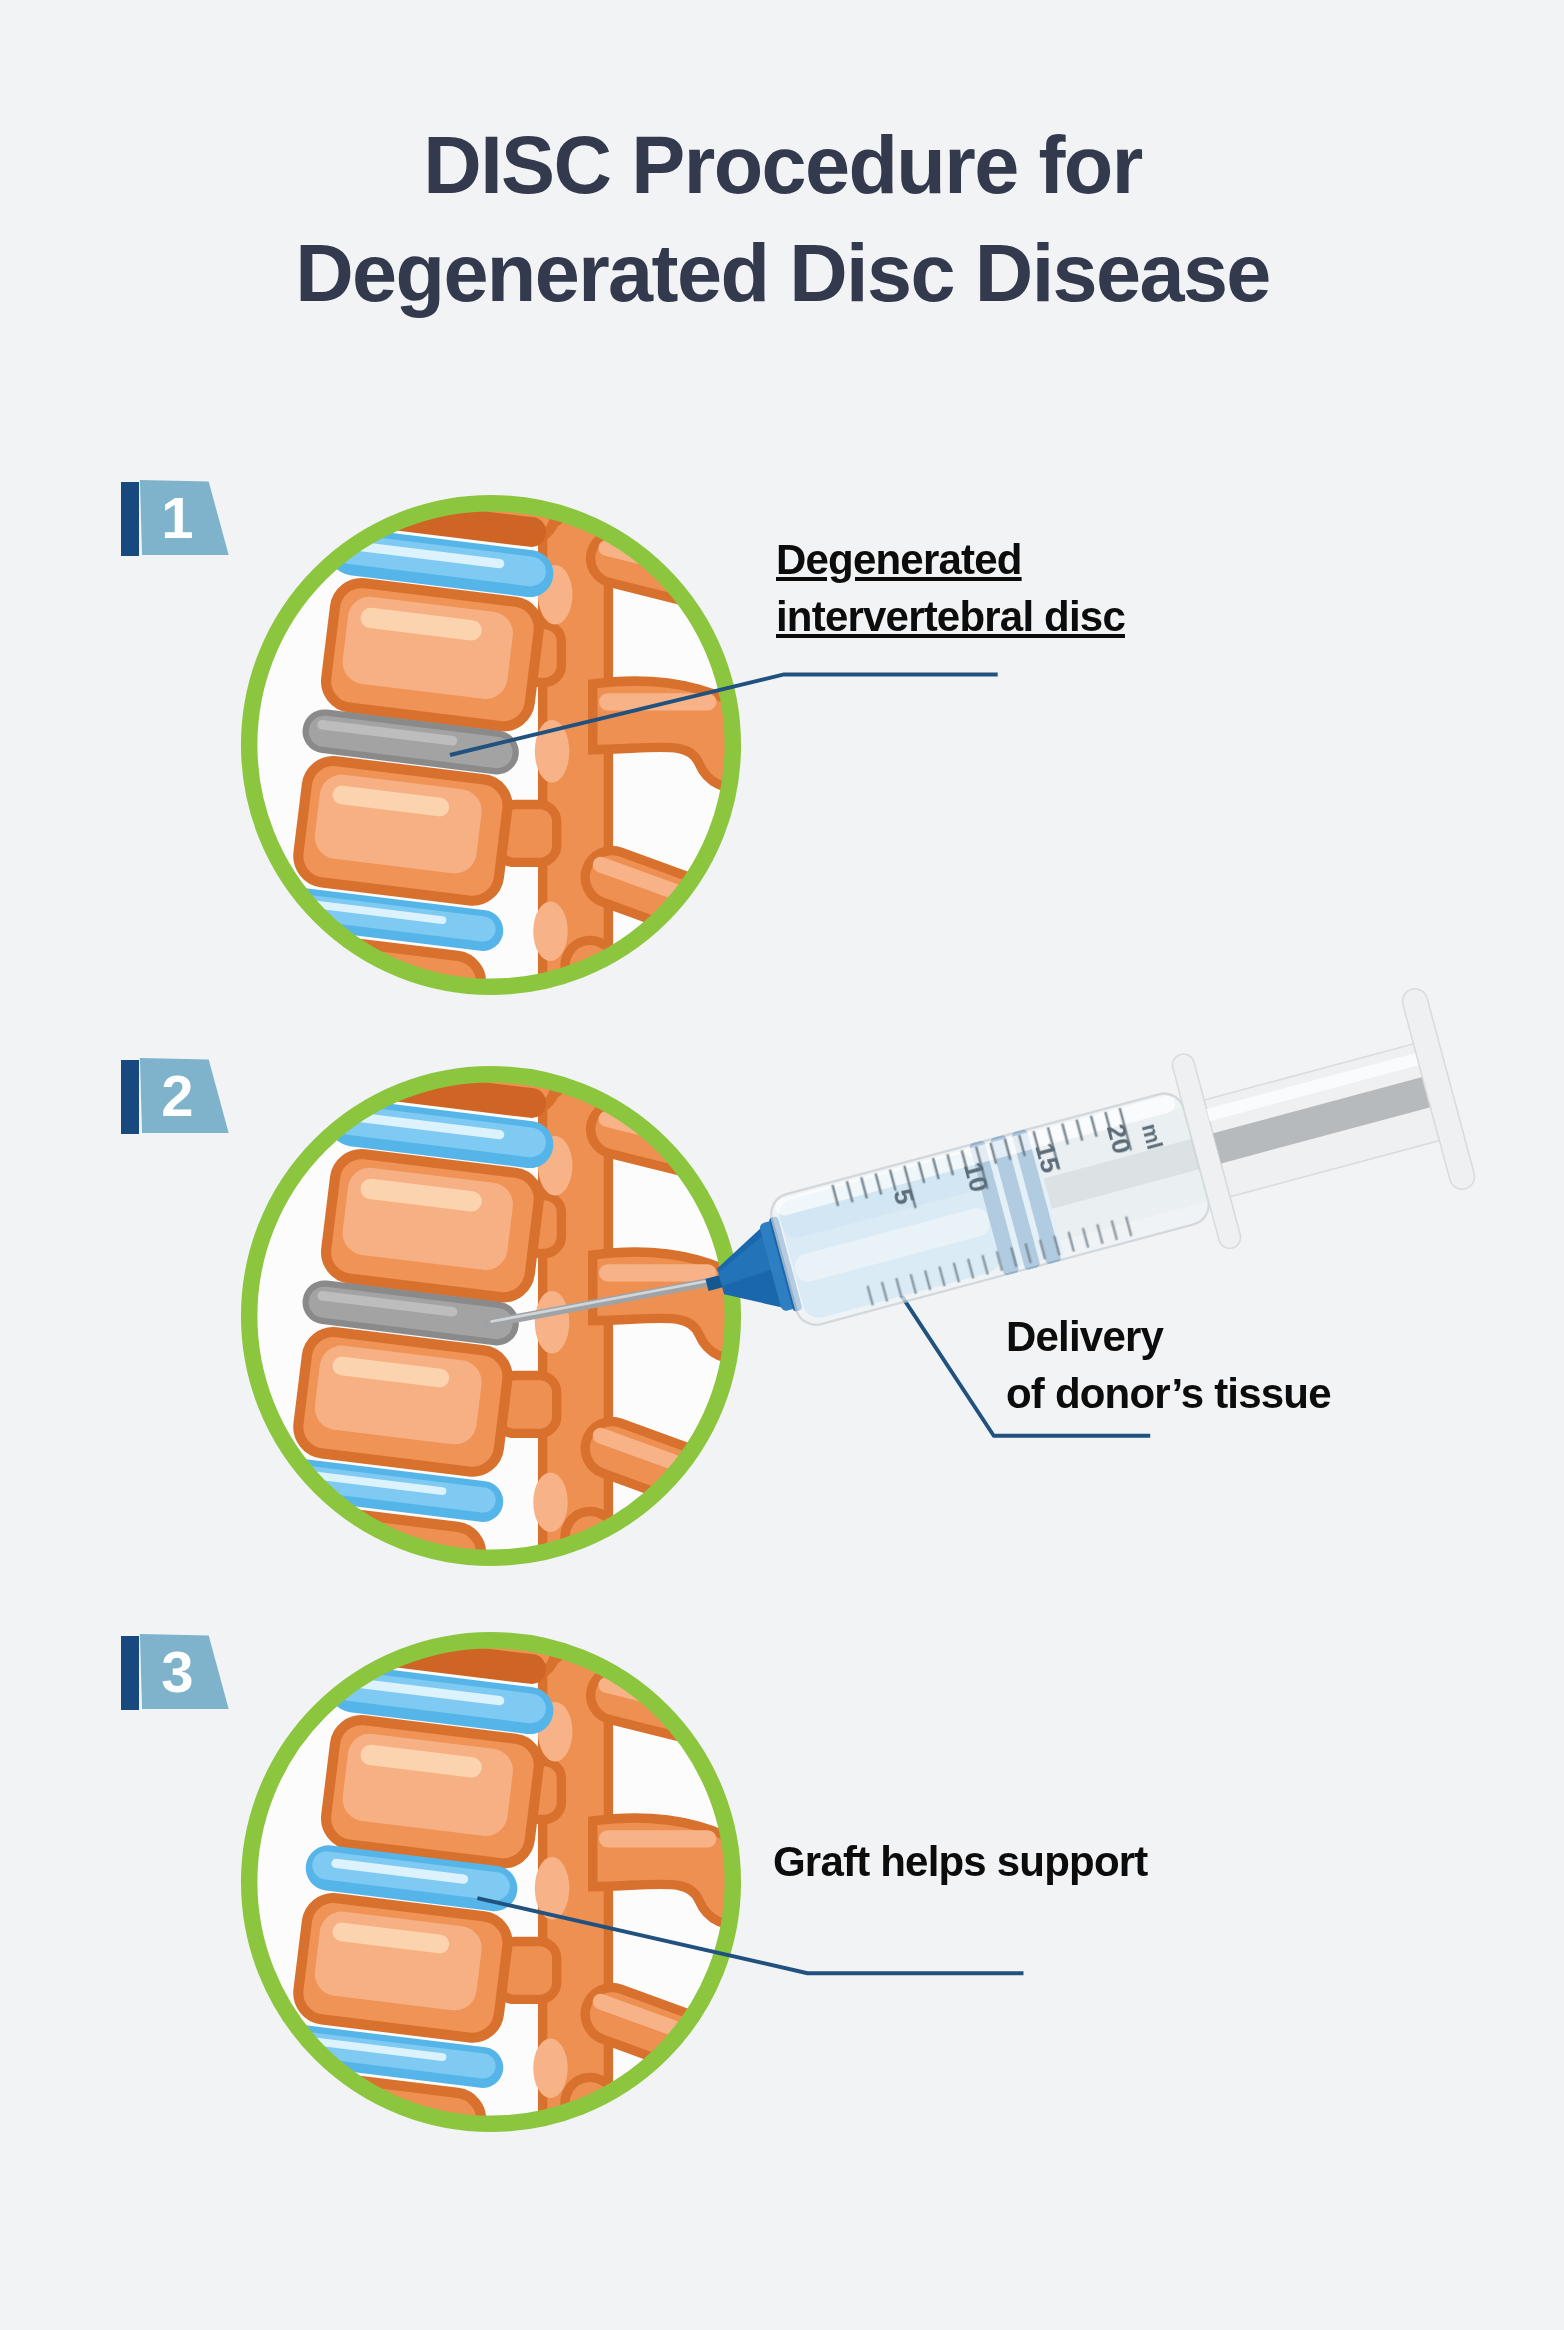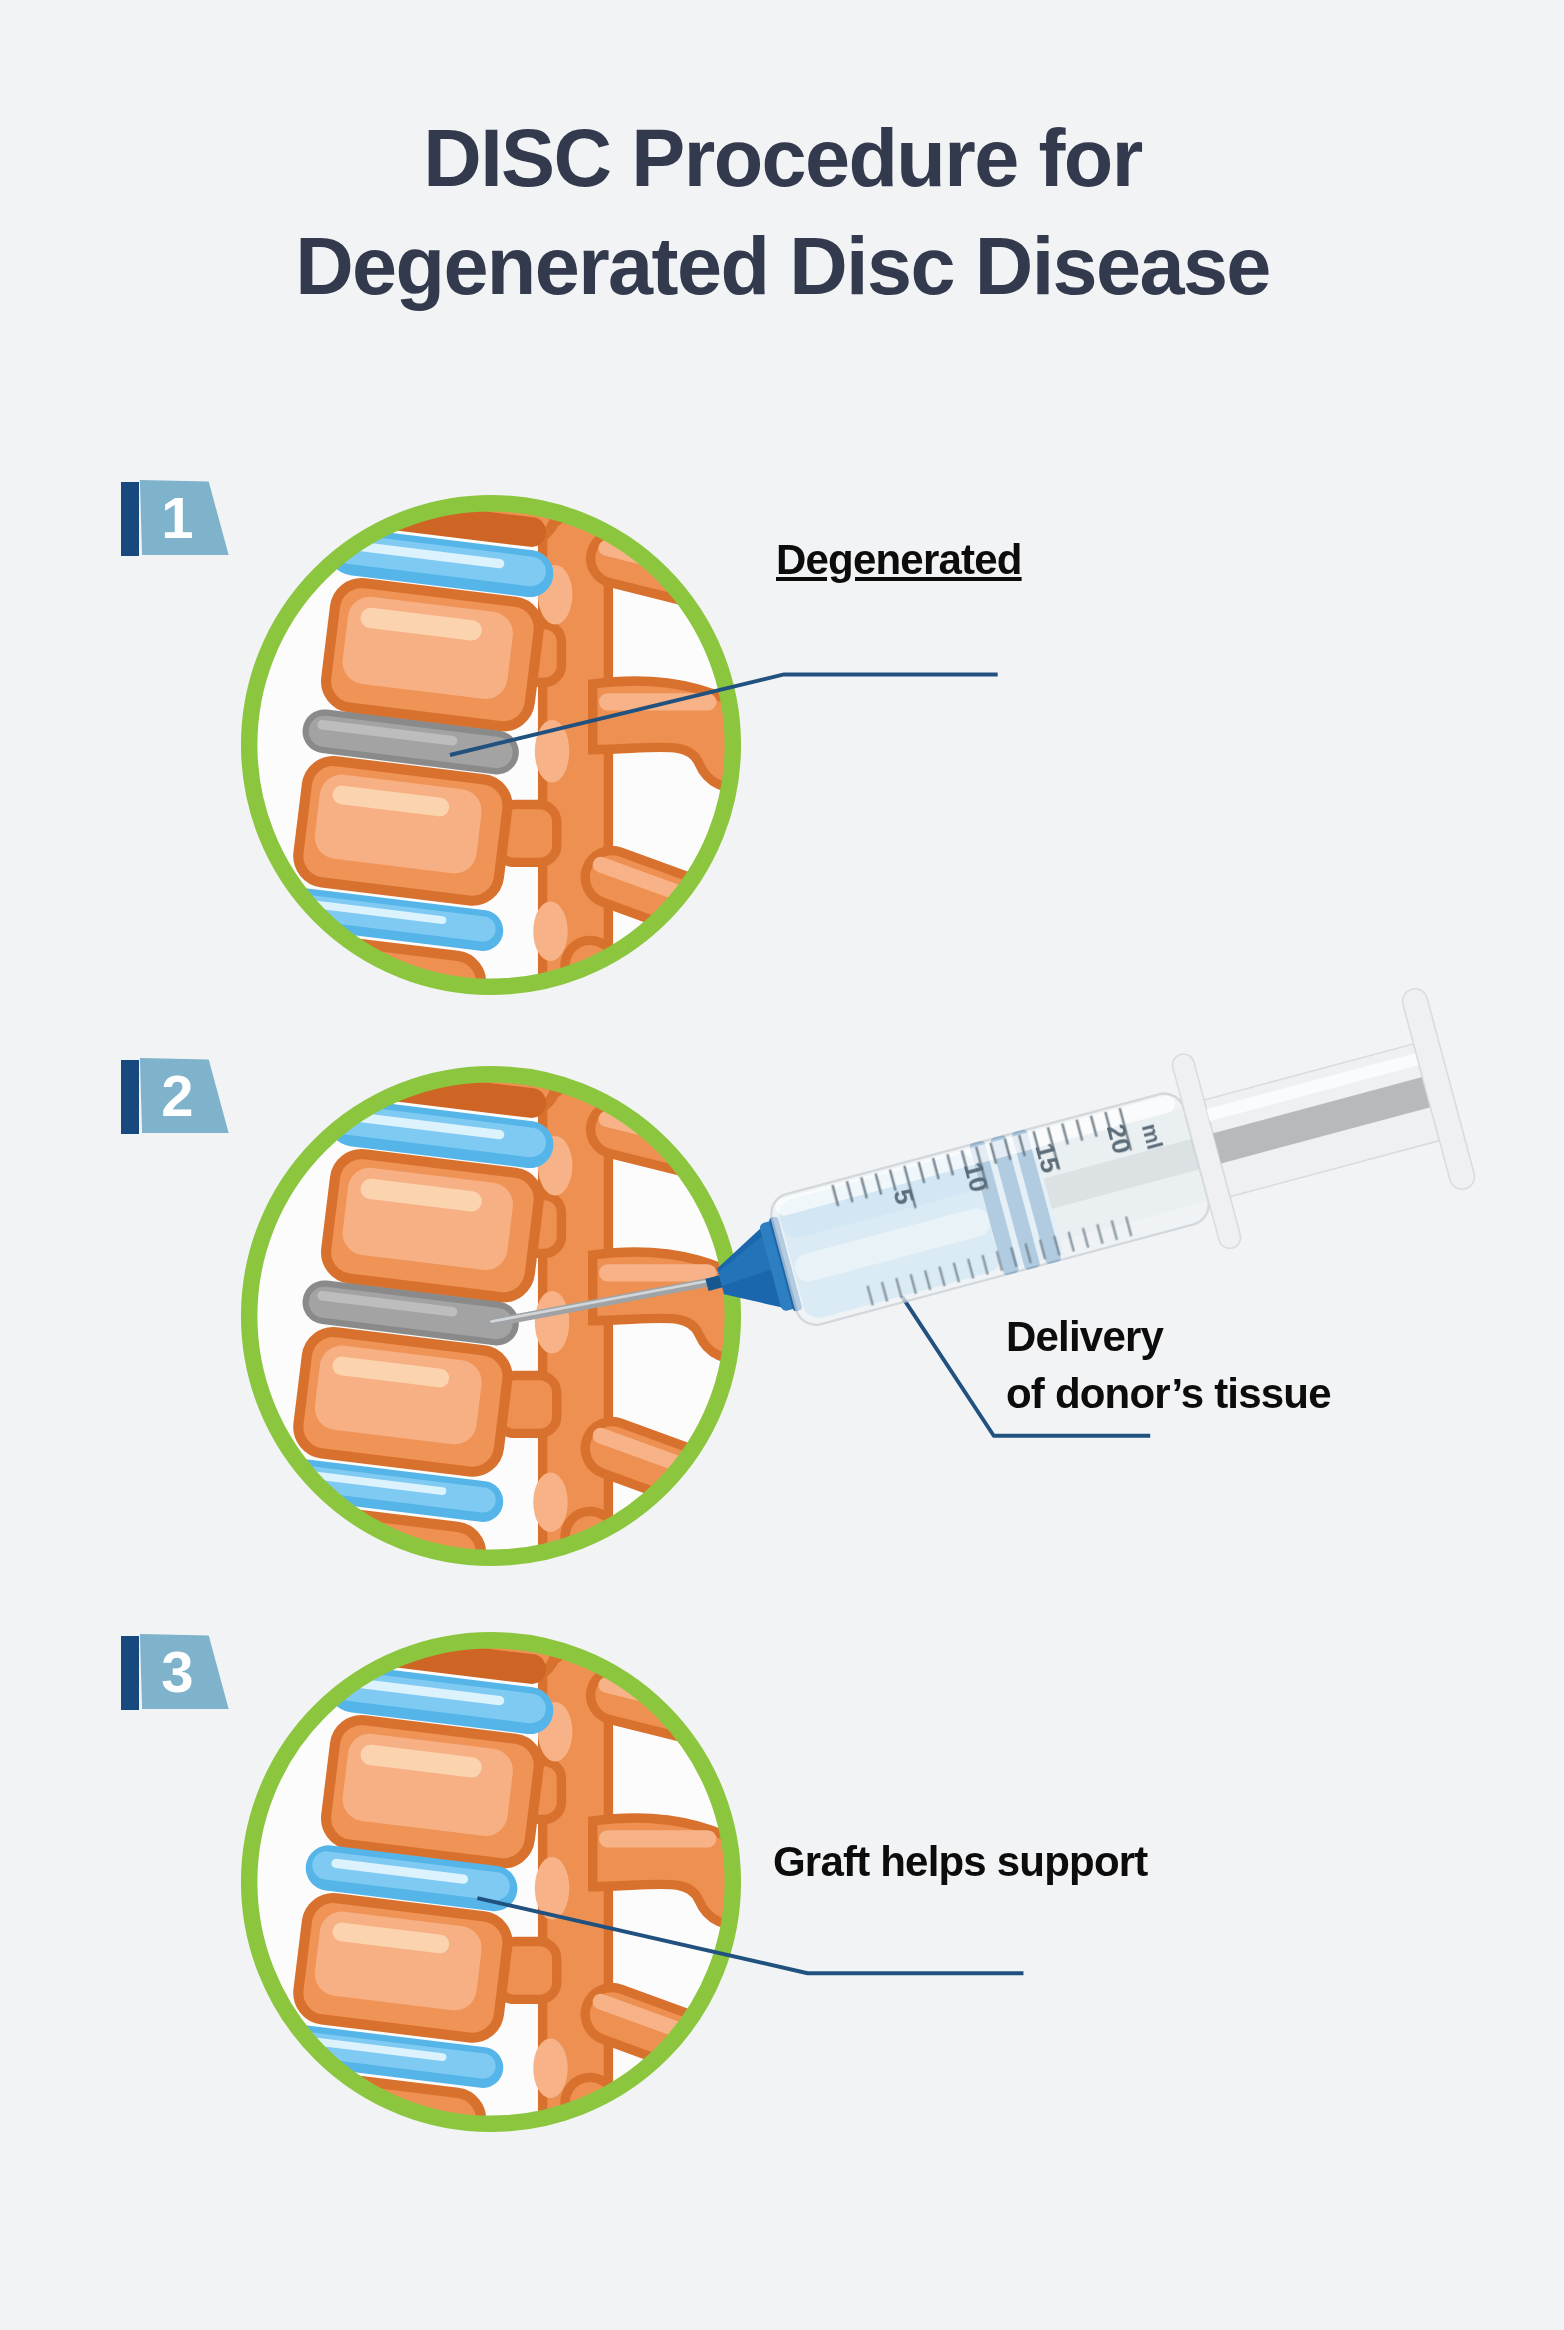--- a/index.html
+++ b/index.html
@@ -3,21 +3,21 @@
 <meta charset="utf-8">
 <style>
   html,body{margin:0;padding:0;}
   body{
     width:1565px;height:2330px;position:relative;overflow:hidden;
     background:#f2f3f4;
     font-family:"Liberation Sans", sans-serif;
   }
   .hiddefs{position:absolute;width:0;height:0;overflow:hidden;}
   .title{
-    position:absolute;top:104px;left:0;width:1565px;
+    position:absolute;top:111px;left:0;width:1565px;
     text-align:center;font-weight:bold;font-size:81px;line-height:108px;
     color:#333a4d;letter-spacing:-1.6px;
   }
   .badge{position:absolute;left:121px;width:111px;height:75px;}
   .badge-strip{position:absolute;left:0;top:1.6px;width:18px;height:74px;background:#17497e;}
   .badge-flag{
     position:absolute;left:0;top:0;width:111px;height:75px;background:#7fb2cb;
     clip-path:polygon(17% 0%, 79% 2%, 97% 100%, 19% 100%);
   }
   .badge-num{
@@ -133,20 +133,21 @@
     <circle cx="322" cy="322" r="310" fill="#fcfcfc"></circle>
     <g clip-path="url(#cclip)">
       <use href="#spine-art"></use>
       <use href="#disc-degen"></use>
     </g>
     <circle cx="322" cy="322" r="309" fill="none" stroke="#8cc63e" stroke-width="21"></circle>
   </svg>
 </div>
 <div class="caption caption-1">
   <div>Degenerated</div>
+  <div>intervertebral disc</div>
 </div>
 
 <div class="badge badge-2">
   <span class="badge-strip"></span>
   <span class="badge-flag"></span>
   <span class="badge-num">2</span>
 </div>
 <div class="circle-wrap circle-2">
   <svg viewBox="0 0 644 644">
     <circle cx="322" cy="322" r="310" fill="#fcfcfc"></circle>

